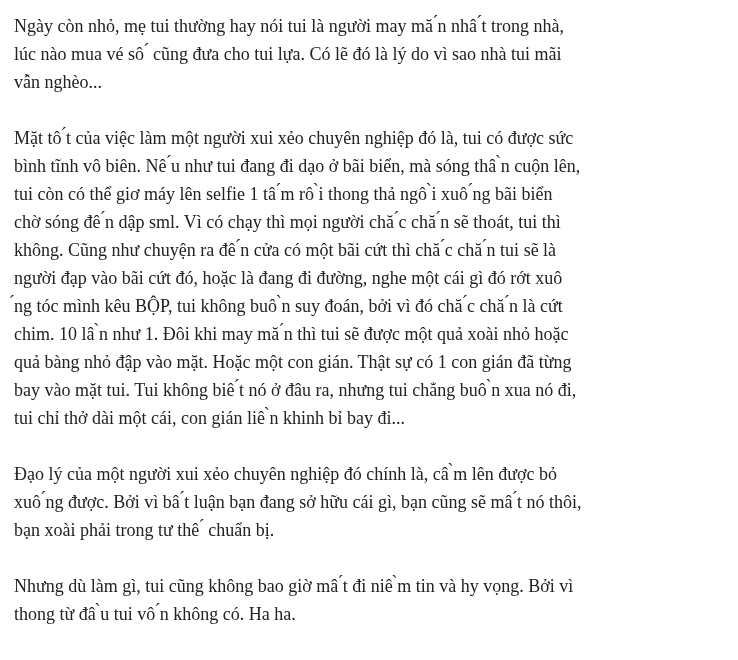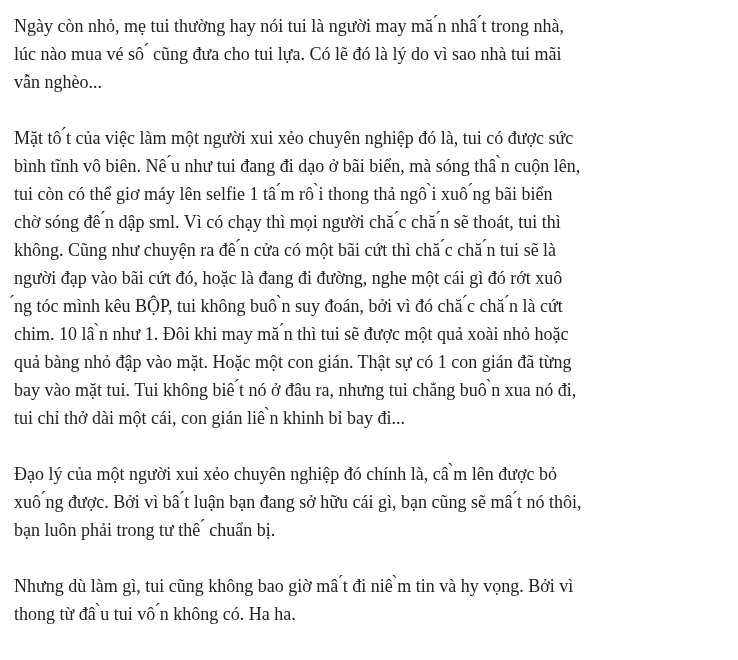--- a/index.html
+++ b/index.html
@@ -27,15 +27,15 @@
     margin: 0 0 28px 0;
     padding: 0;
   }
 </style>
 </head>
 <body>
 
 <div class="article">
   <p>Ngày còn nhỏ, mẹ tui thường hay nói tui là người may mă ́n nhâ ́t trong nhà, lúc nào mua vé sô ́ cũng đưa cho tui lựa. Có lẽ đó là lý do vì sao nhà tui mãi vẫn nghèo...</p>
   <p>Mặt tô ́t của việc làm một người xui xẻo chuyên nghiệp đó là, tui có được sức bình tĩnh vô biên. Nê ́u như tui đang đi dạo ở bãi biển, mà sóng thâ ̀n cuộn lên, tui còn có thể giơ máy lên selfie 1 tâ ́m rô ̀i thong thả ngô ̀i xuô ́ng bãi biển chờ sóng đê ́n dập sml. Vì có chạy thì mọi người chă ́c chă ́n sẽ thoát, tui thì không. Cũng như chuyện ra đê ́n cửa có một bãi cứt thì chă ́c chă ́n tui sẽ là người đạp vào bãi cứt đó, hoặc là đang đi đường, nghe một cái gì đó rớt xuô ́ng tóc mình kêu BỘP, tui không buô ̀n suy đoán, bởi vì đó chă ́c chă ́n là cứt chim. 10 lâ ̀n như 1. Đôi khi may mă ́n thì tui sẽ được một quả xoài nhỏ hoặc quả bàng nhỏ đập vào mặt. Hoặc một con gián. Thật sự có 1 con gián đã từng bay vào mặt tui. Tui không biê ́t nó ở đâu ra, nhưng tui chẳng buô ̀n xua nó đi, tui chỉ thở dài một cái, con gián liê ̀n khinh bỉ bay đi...</p>
-  <p>Đạo lý của một người xui xẻo chuyên nghiệp đó chính là, câ ̀m lên được bỏ xuô ́ng được. Bởi vì bâ ́t luận bạn đang sở hữu cái gì, bạn cũng sẽ mâ ́t nó thôi, bạn luôn phải trong tư thê ́ chuẩn bị.</p>
+  <p>Đạo lý của một người xui xẻo chuyên nghiệp đó chính là, câ ̀m lên được bỏ xuô ́ng được. Bởi vì bâ ́t luận bạn đang sở hữu cái gì, bạn cũng sẽ mâ ́t nó thôi, bạn xoài phải trong tư thê ́ chuẩn bị.</p>
   <p>Nhưng dù làm gì, tui cũng không bao giờ mâ ́t đi niê ̀m tin và hy vọng. Bởi vì thong từ đâ ̀u tui vô ́n không có. Ha ha.</p>
 </div>
 
 </body></html>

